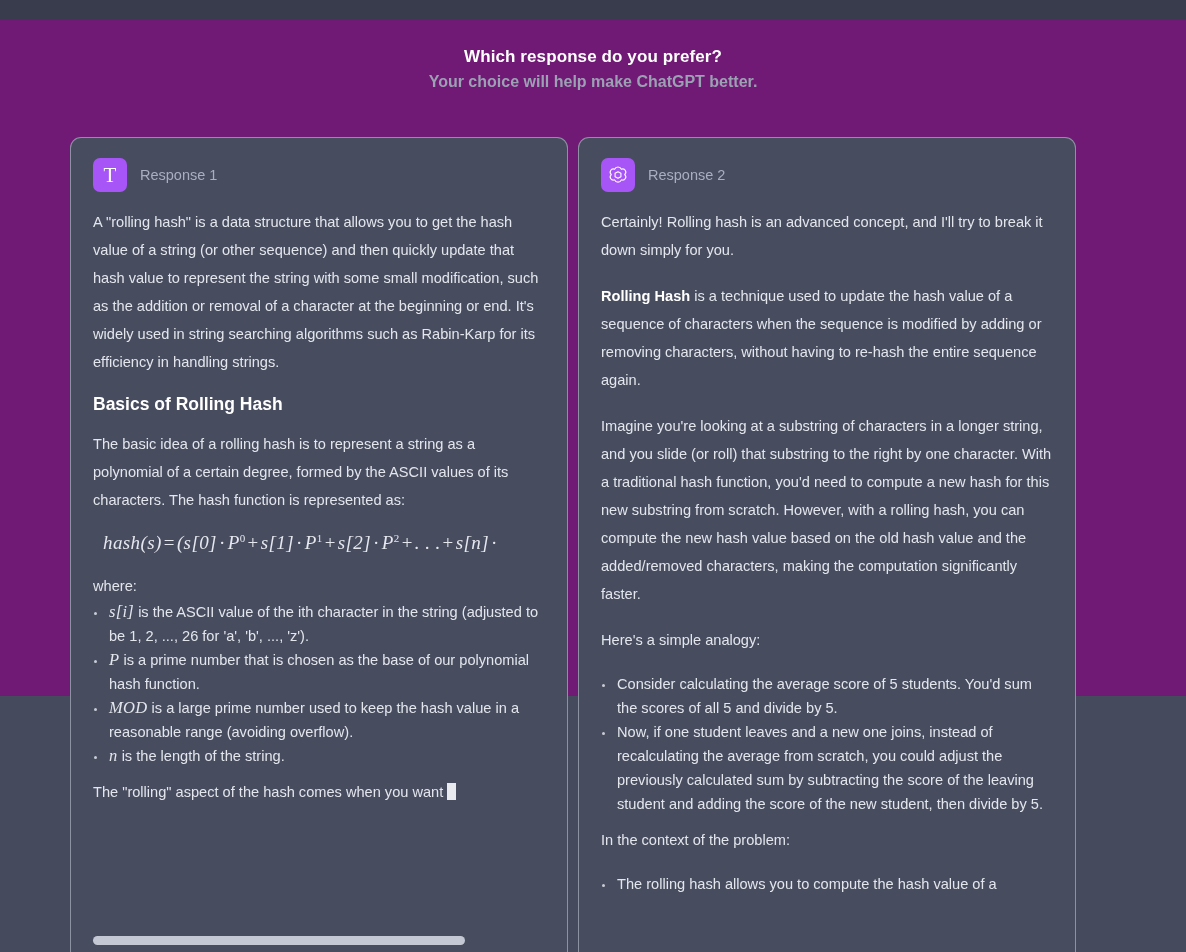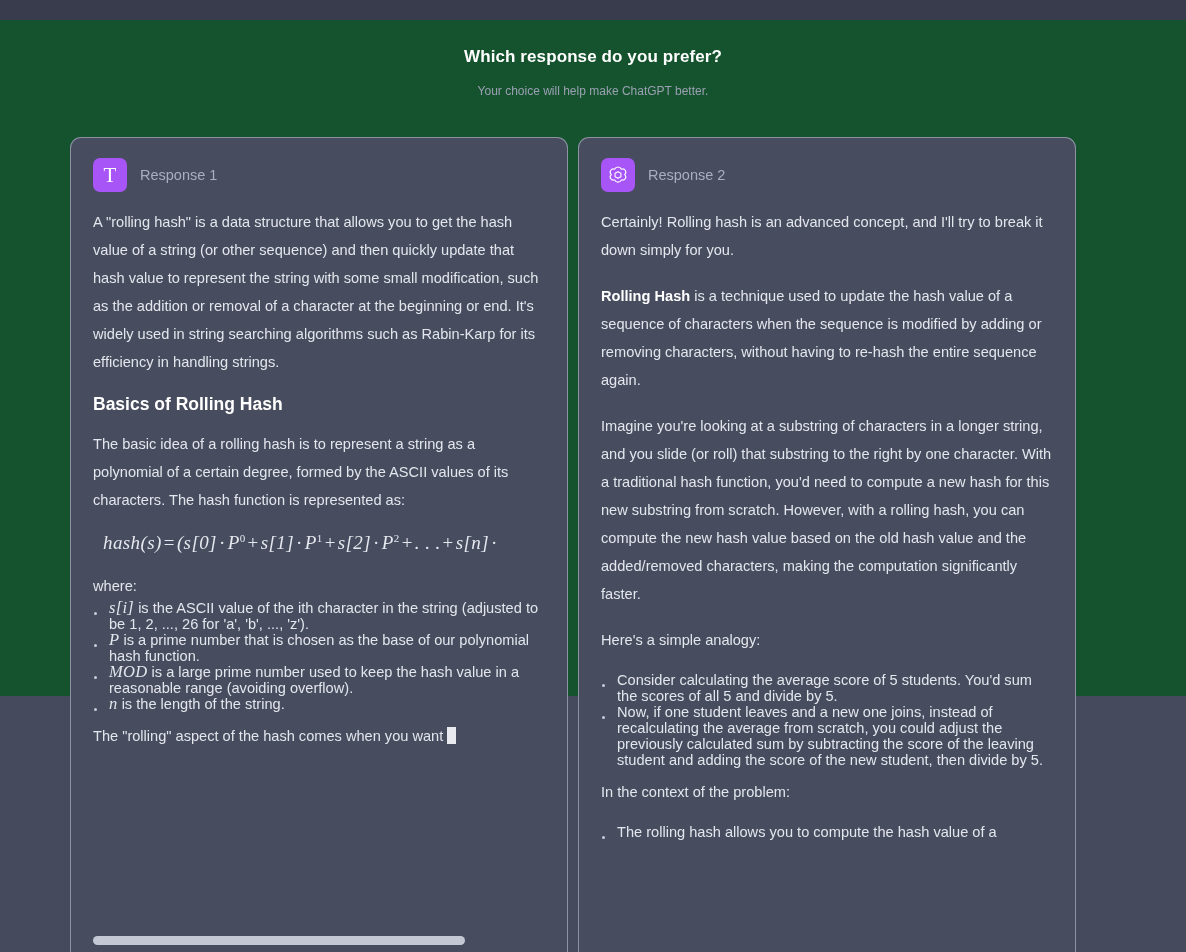--- a/index.html
+++ b/index.html
@@ -18,39 +18,40 @@
 
   .topbar {
     height: 20px;
     width: 100%;
     background: #383c4c;
   }
 
   .page {
     height: 676px;
     width: 100%;
-    background: #14532d;
+    background: #701a75;
     position: relative;
   }
 
   
   .header {
     padding-top: 27px;
     text-align: center;
   }
   .header-title {
     font-size: 17px;
     font-weight: bold;
     color: #ffffff;
     letter-spacing: .1px;
   }
   .header-sub {
-    margin-top: 17px;
-    font-size: 12px;
+    margin-top: 6px;
+    font-size: 16px;
     color: #9ba1b3;
+    font-weight: bold;
   }
 
   
   .cards {
     position: absolute;
     top: 117px;
     left: 70px;
     width: 1046px;
     display: flex;
     gap: 10px;
@@ -147,21 +148,21 @@
   }
 
   ul.bullets {
     list-style: none;
     margin: 0 0 10px 0;
   }
   ul.bullets li {
     position: relative;
     padding-left: 16px;
     font-size: 14.6px;
-    line-height: 16px;
+    line-height: 24px;
     color: #e3e6ed;
   }
   ul.bullets li::before {
     content: "";
     position: absolute;
     left: 1px;
     top: 12px;
     width: 3px;
     height: 3px;
     border-radius: 50%;

